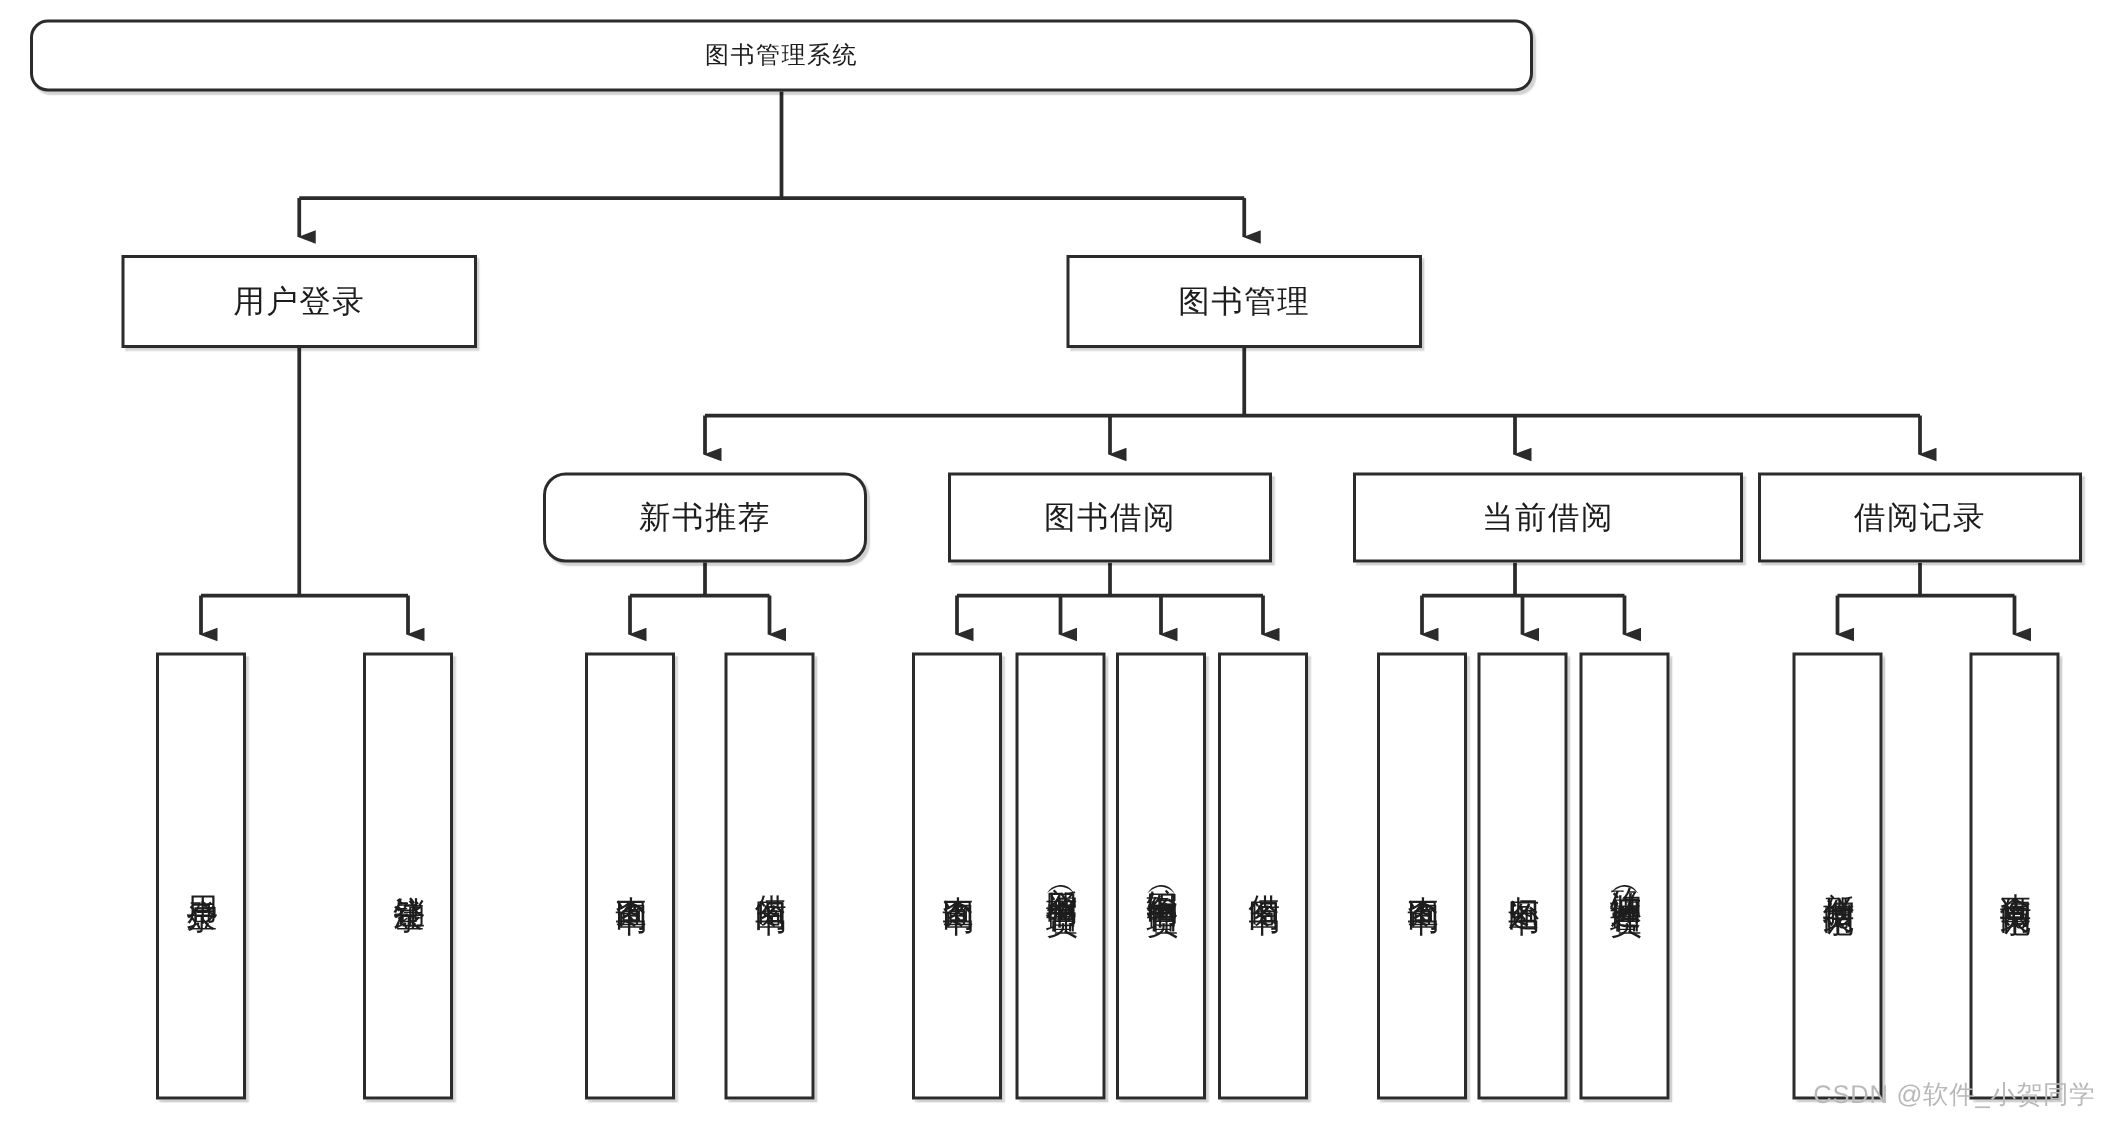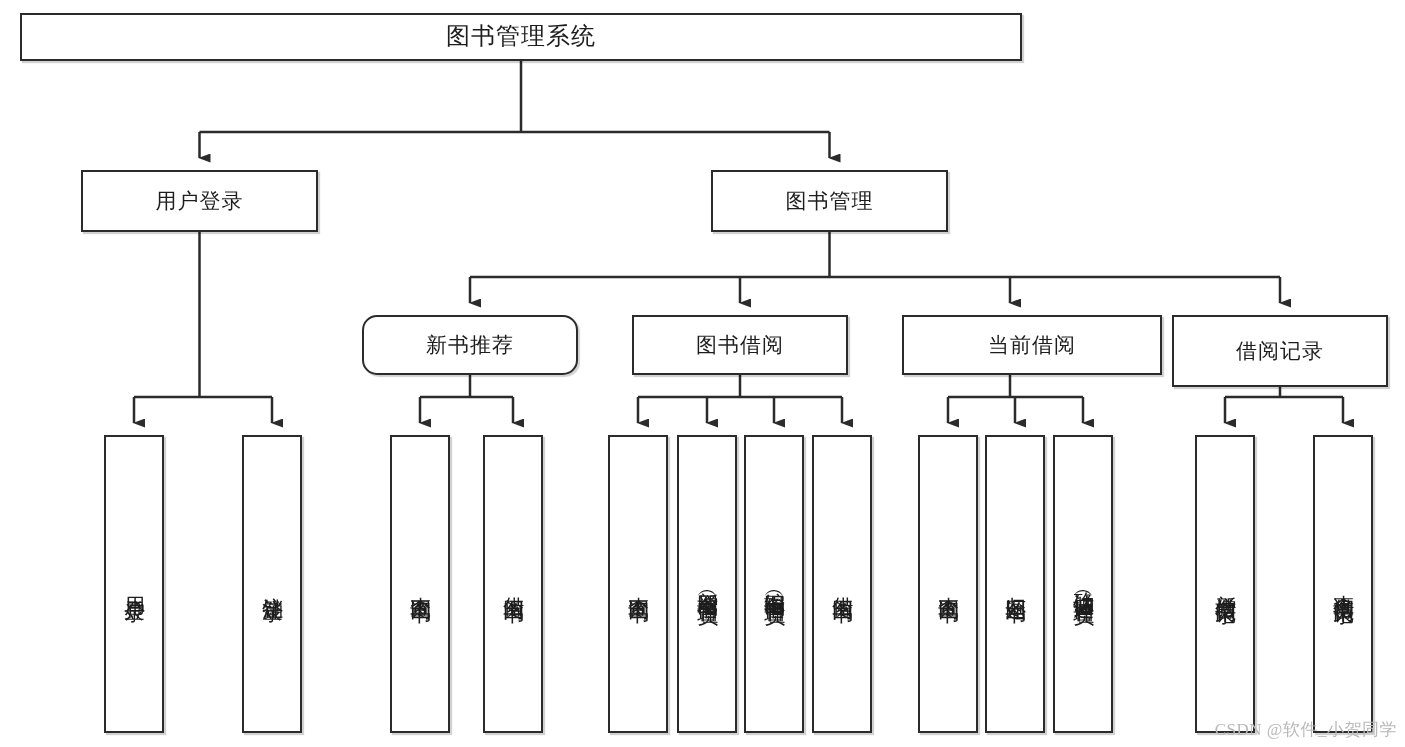--- a/index.html
+++ b/index.html
@@ -35,21 +35,22 @@
     justify-content: center;
     color: #1d1d1d;
     box-shadow: 2px 2px 1px rgba(0,0,0,0.18);
   }
   .node.h {
     font-size: 21px;
     letter-spacing: 1px;
     line-height: 1.15;
   }
   .node.top {
-    font-size: 24px;
+    font-size: 16px;
+    border-radius: 12px;
   }
   .node.v {
     writing-mode: vertical-rl;
     text-orientation: upright;
     font-size: 21px;
     line-height: 1.32;
     letter-spacing: 2px;
     padding: 4px 0;
     text-align: center;
   }
@@ -60,21 +61,21 @@
     max-height: 100%;
   }
   .watermark {
     position: absolute;
     right: 8px;
     bottom: 6px;
     font-size: 17px;
     color: #b9b9b9;
     letter-spacing: 0.5px;
     white-space: nowrap;
-    font-family: Liberation Serif, serif;
+    font-family: Liberation Sans, sans-serif;
   }
 </style>
 </head>
 <body>
 
 <div id="canvas">
   <svg class="wires" viewBox="0 0 1405 747">
     <defs>
       <marker id="arrowhead" markerWidth="10" markerHeight="12" refX="4.5" refY="11" orient="auto" markerUnits="userSpaceOnUse">
         <polygon points="0,0 9,0 4.5,12" fill="#2b2b2b"></polygon>
@@ -129,21 +130,21 @@
       </div>
       <div class="node h" style="left: 362px; top: 315px; width: 216px; height: 60px; border-radius: 15px;">
         <span>新书推荐</span>
       </div>
       <div class="node h" style="left: 632px; top: 315px; width: 216px; height: 60px; text-align: right;">
         <span>图书借阅</span>
       </div>
       <div class="node h" style="left: 902px; top: 315px; width: 260px; height: 60px;">
         <span>当前借阅</span>
       </div>
-      <div class="node h" style="left: 1172px; top: 315px; width: 216px; height: 72px;">
+      <div class="node h" style="left: 1172px; top: 315px; width: 216px; height: 60px;">
         <span>借阅记录</span>
       </div>
       <div class="node v" style="left: 104px; top: 435px; width: 60px; height: 298px;">
         <span class="vtext">用户登录</span>
       </div>
       <div class="node v" style="left: 242px; top: 435px; width: 60px; height: 298px;">
         <span class="vtext">注销登录</span>
       </div>
       <div class="node v" style="left: 390px; top: 435px; width: 60px; height: 298px;">
         <span class="vtext">查询图书</span>

